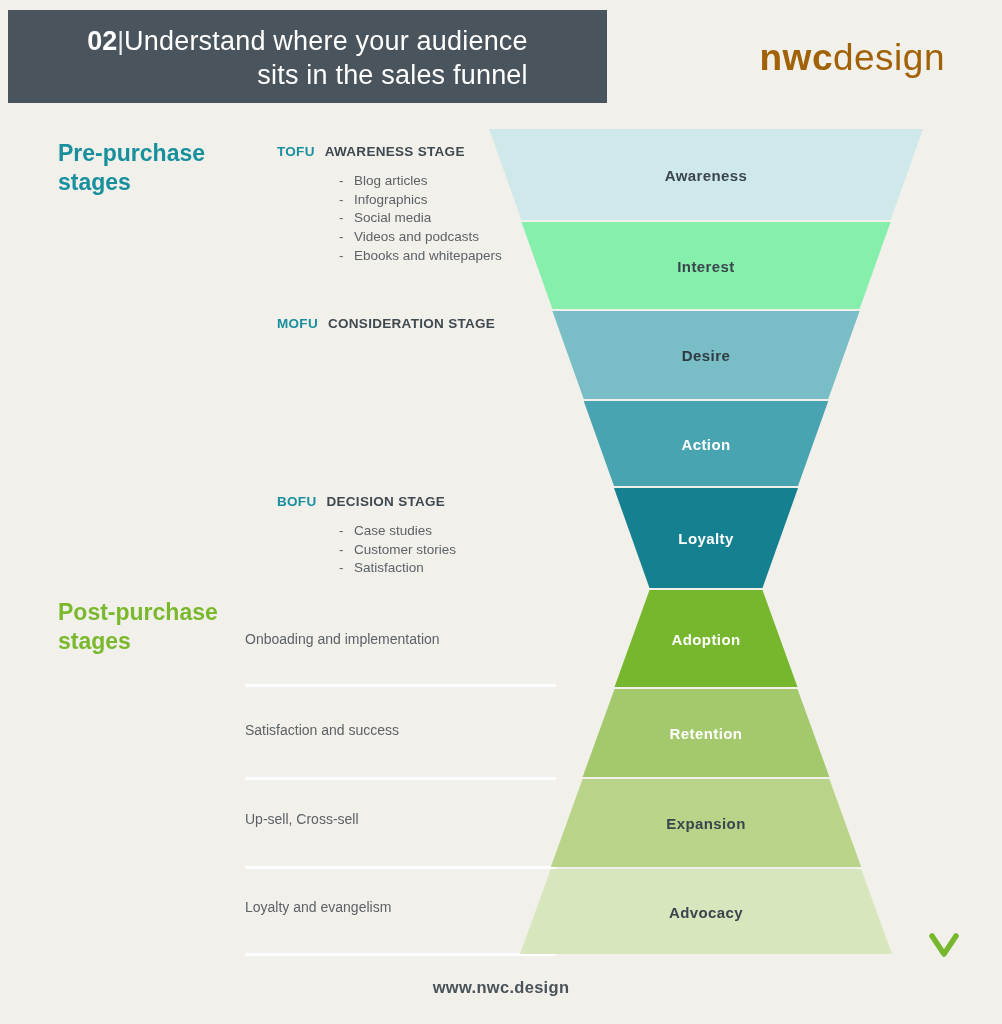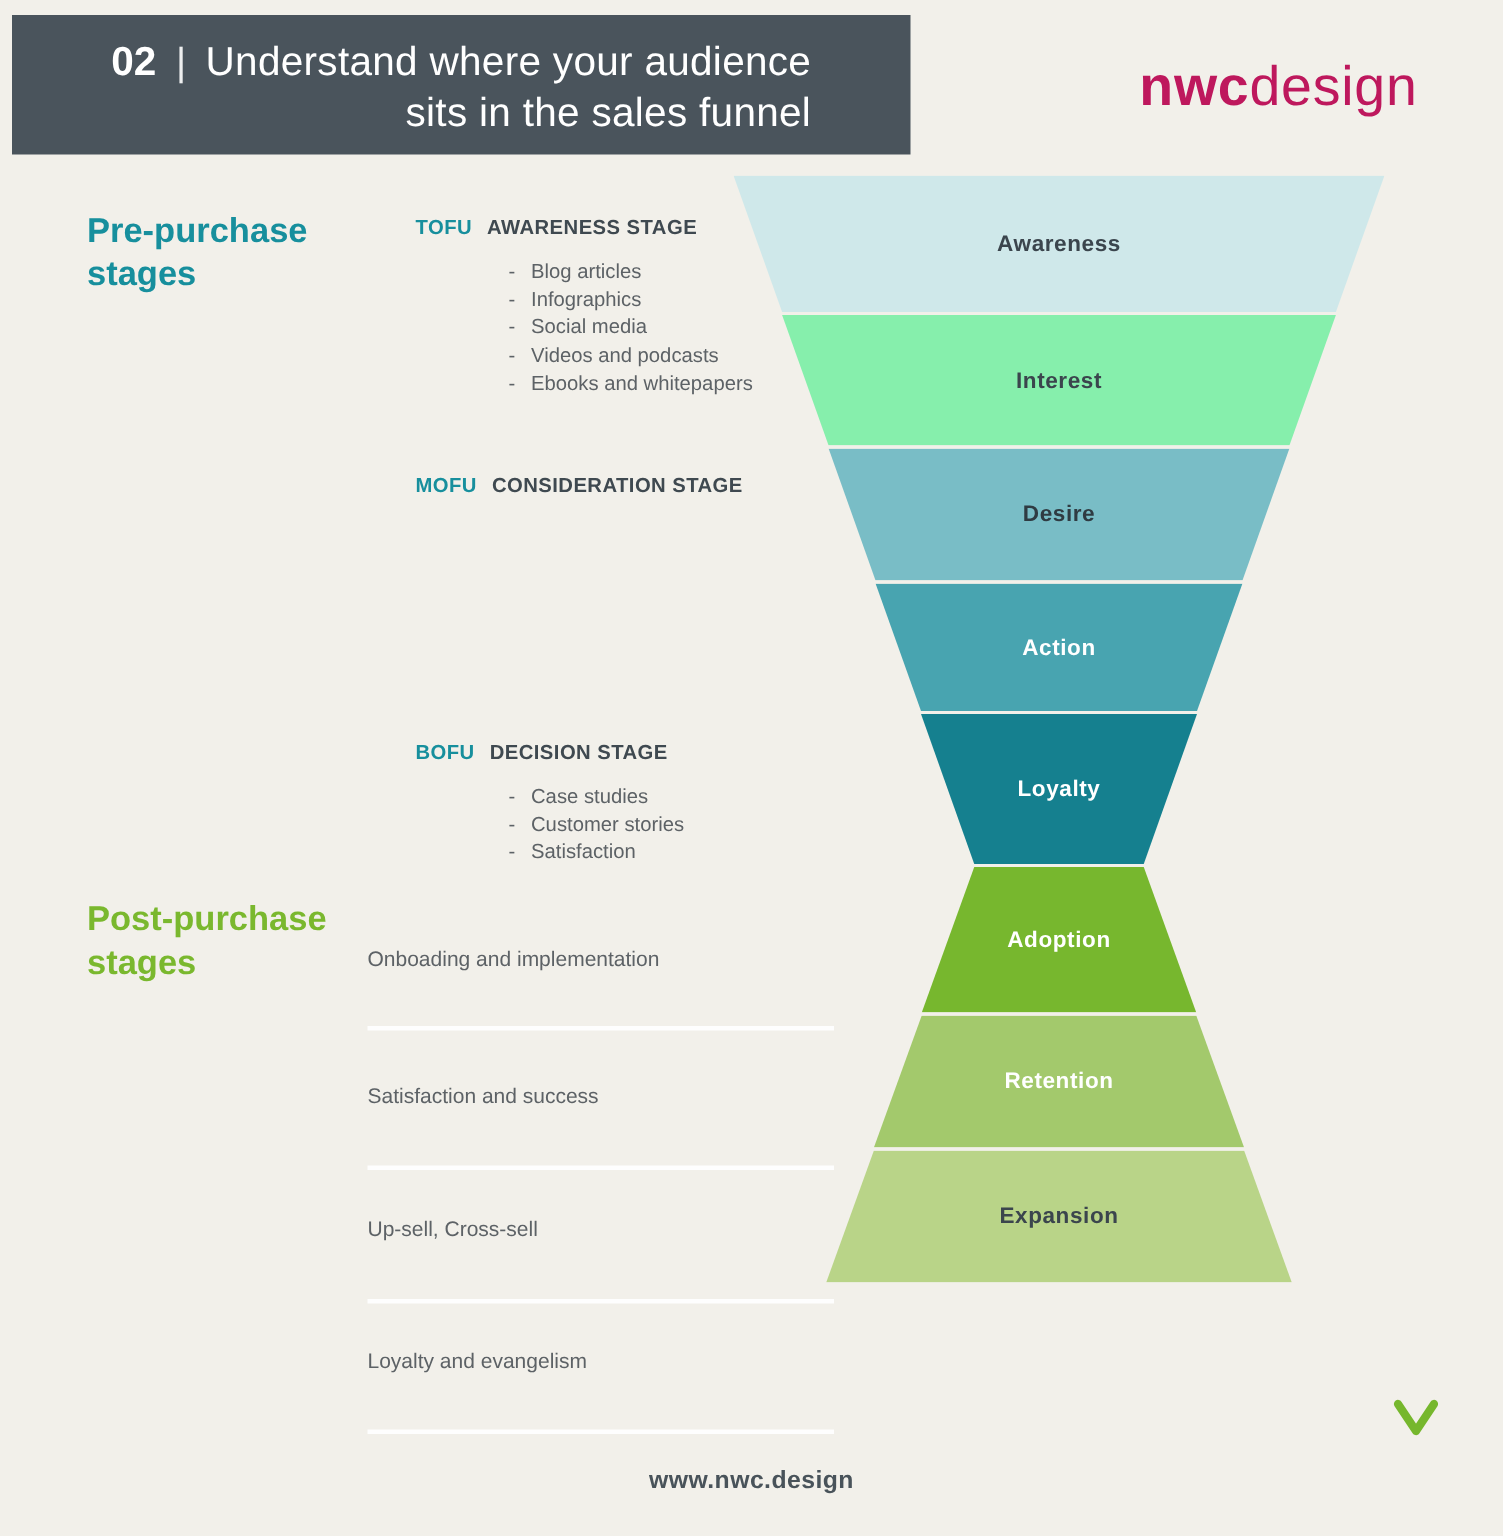--- a/index.html
+++ b/index.html
@@ -6,25 +6,25 @@
   body {
     width:1002px; height:1024px; position:relative; overflow:hidden;
     background:var(--background,#f2f0ea);
     font-family:"Liberation Sans", sans-serif;
   }
   .header-banner {
     position:absolute; left:8px; top:10px; width:599px; height:93px;
     background:var(--header-bg,#4a545c); color:#fff;
     display:flex; align-items:center; justify-content:center;
   }
-  .header-inner { display:flex; align-items:flex-start; gap:13px; padding-top:2px; }
+  .header-inner { display:flex; align-items:flex-start; padding-top:2px; }
   .header-number { font-weight:700; font-size:27px; line-height:34px; }
   .header-sep { font-weight:400; font-size:26px; line-height:34px; opacity:.9; }
   .header-title { font-size:27px; line-height:34px; font-weight:400; text-align:right; letter-spacing:.2px; }
-  .logo { position:absolute; top:37px; right:57px; font-size:37px; color:#be185d; letter-spacing:.5px; }
+  .logo { position:absolute; top:37px; right:57px; font-size:37px; color:#a16207; letter-spacing:.5px; }
   .logo .lb { font-weight:700; }
   .logo .lr { font-weight:400; }
   .pre-heading {
     position:absolute; left:58px; top:139px; width:210px;
     font-size:23px; font-weight:700; line-height:29px; color:var(--teal,#178f9d);
   }
   .post-heading {
     position:absolute; left:58px; top:598px; width:210px;
     font-size:23px; font-weight:700; line-height:29px; color:var(--green,#7ab82e);
   }
@@ -33,21 +33,21 @@
   .stage-tag { color:var(--teal,#178f9d); font-weight:700; font-size:13.5px; letter-spacing:.3px; }
   .stage-title { color:#3f4950; font-weight:700; font-size:13.5px; letter-spacing:.3px; }
   .stage-list { list-style:none; margin:13px 0 0 0; padding:0 0 0 62px; }
   .stage-list li {
     position:relative; padding-left:15px; font-size:13.5px; line-height:18.7px;
     color:var(--text-gray,#5d6266);
   }
   .stage-list li::before { content:"-"; position:absolute; left:0; }
   .post-item { position:absolute; left:245px; font-size:14px; color:var(--text-gray,#5d6266); }
   .post-divider { position:absolute; left:245px; width:311px; height:3px; background:rgba(255,255,255,.92); }
-  .funnel { position:absolute; left:470px; top:116px; width:480px; height:827px; }
+  .funnel { position:absolute; left:470px; top:128px; width:480px; height:827px; }
   .funnel-band {
     position:absolute; left:0; width:480px;
     font-weight:700; font-size:15px; letter-spacing:.4px;
   }
   .band-label { position:absolute; left:236px; top:50%; transform:translate(-50%,-50%); white-space:nowrap; }
   .arrow-svg { position:absolute; left:924px; top:124px; }
   .footer {
     position:absolute; left:0; top:978px; width:1002px; text-align:center;
     font-weight:700; font-size:16.5px; color:#49535a; letter-spacing:.3px;
   }
@@ -134,20 +134,23 @@
     </div>
     <div class="funnel-band" style="top: 462px; height: 97px; background: rgb(119, 183, 46); color: rgb(255, 255, 255); clip-path: polygon(179.5px 0px, 292.5px 0px, 327.5px 97px, 144.5px 97px);">
       <span class="band-label">Adoption</span>
     </div>
     <div class="funnel-band" style="top: 561px; height: 88px; background: rgb(163, 201, 108); color: rgb(255, 255, 255); clip-path: polygon(144.5px 0px, 327.5px 0px, 359.4px 88px, 112.6px 88px);">
       <span class="band-label">Retention</span>
     </div>
     <div class="funnel-band" style="top: 651px; height: 88px; background: rgb(185, 212, 136); color: rgb(59, 69, 77); clip-path: polygon(112.6px 0px, 359.4px 0px, 391.2px 88px, 80.8px 88px);">
       <span class="band-label">Expansion</span>
     </div>
+    <div class="funnel-band" style="top: 741px; height: 85px; background: rgb(215, 230, 189); color: rgb(59, 69, 77); clip-path: polygon(80.8px 0px, 391.2px 0px, 422px 85px, 50px 85px);">
+      <span class="band-label">Advocacy</span>
+    </div>
   </div>
 
 <svg class="arrow-svg" width="44" height="848" viewBox="0 0 44 848">
   <defs>
     <linearGradient id="ag" x1="0" y1="0" x2="0" y2="1">
       <stop id="ag-s1" offset="0" stop-color="#17828f"></stop>
       <stop id="ag-s2" offset="0.45" stop-color="#17828f"></stop>
       <stop id="ag-s3" offset="0.68" stop-color="#76b72d"></stop>
       <stop id="ag-s4" offset="1" stop-color="#76b72d"></stop>
     </linearGradient>

